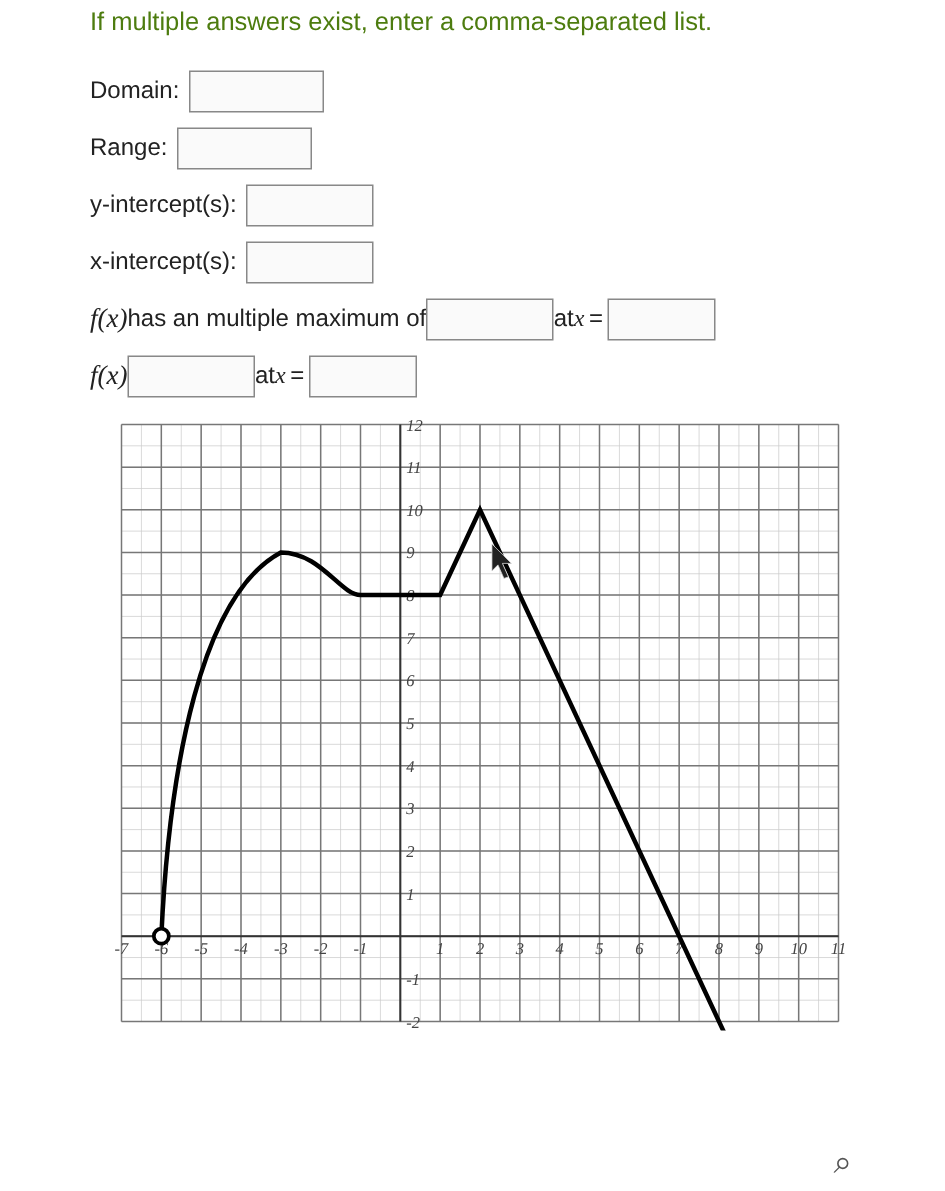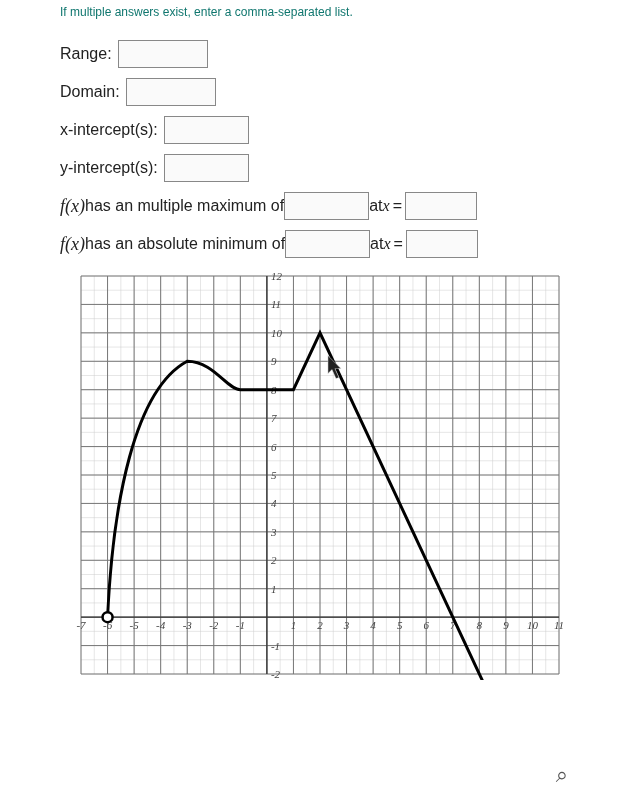--- a/index.html
+++ b/index.html
@@ -11,23 +11,23 @@
       width: 630px;
       height: 794px;
       position: relative;
     }
     .page {
       background: #fff;
       padding: 4px 50px 0 60px;
       min-height: 100%;
     }
     .instructions {
-      font-size: 12px;
+      font-size: 17px;
       line-height: 1.35;
-      color: #0f766e;
+      color: #4d7c0f;
       margin-bottom: 20px;
     }
     .field-row {
       display: flex;
       align-items: center;
       margin-bottom: 10px;
       font-size: 16px;
       color: #222;
     }
     .field-row label {
@@ -73,52 +73,51 @@
   </style>
 </head>
 <body>
 
 <div class="page">
   <div class="instructions">
     <div>If multiple answers exist, enter a comma-separated list.</div>
   </div>
 
   <div class="field-row">
+    <label>Domain:</label>
+    <span class="input-box w-small"></span>
+  </div>
+
+  <div class="field-row">
     <label>Range:</label>
     <span class="input-box w-small"></span>
   </div>
 
   <div class="field-row">
-    <label>Domain:</label>
-    <span class="input-box w-small"></span>
+    <label>y-intercept(s):</label>
+    <span class="input-box w-med"></span>
   </div>
 
   <div class="field-row">
     <label>x-intercept(s):</label>
-    <span class="input-box w-med"></span>
-  </div>
-
-  <div class="field-row">
-    <label>y-intercept(s):</label>
     <span class="input-box w-med"></span>
   </div>
 
   <div class="field-row">
     <span class="fx">f(x)</span>
     <span> has an multiple maximum of </span>
     <span class="input-box w-med"></span>
     <span> at </span>
     <span class="xvar">x</span>
     <span style="margin:0 3px">=</span>
     <span class="input-box w-narrow"></span>
   </div>
 
   <div class="field-row">
     <span class="fx">f(x)</span>
-    <span> has an absolute minimum of </span>
     <span class="input-box w-med"></span>
     <span> at </span>
     <span class="xvar">x</span>
     <span style="margin:0 3px">=</span>
     <span class="input-box w-narrow"></span>
   </div>
 
   <div class="chart-wrap">
     <svg class="plot" id="plot" width="490" height="410">
         <g class="grid-minor">

